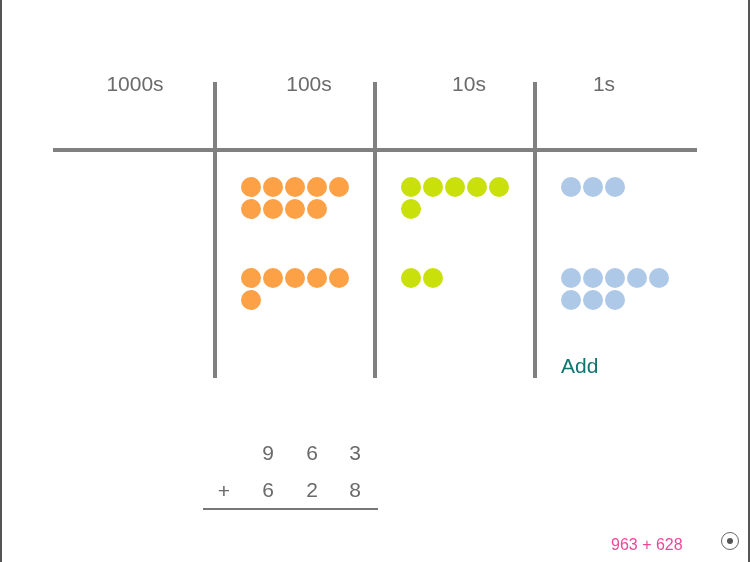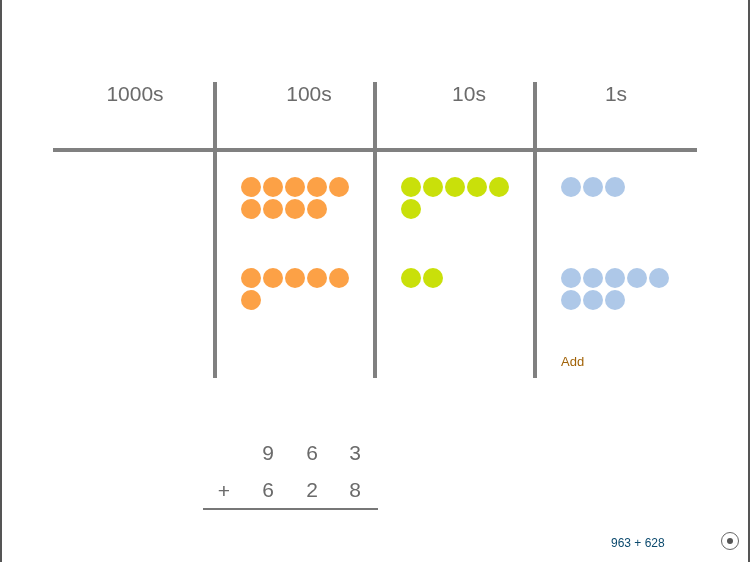--- a/index.html
+++ b/index.html
@@ -1,43 +1,43 @@
 <!DOCTYPE html>
 <html><head>
 <meta charset="utf-8">
 <style>
   html,body{margin:0;padding:0;}
   body{width:750px;height:562px;position:relative;background:#fff;overflow:hidden;
        font-family:"Liberation Sans","DejaVu Sans",sans-serif;color:#666;}
   .edge{position:absolute;top:0;bottom:0;width:2px;background:#555;}
-  .col-label{position:absolute;top:72px;font-size:21px;color:#6b6b6b;text-align:center;width:120px;margin-top:10px;}
+  .col-label{position:absolute;top:72px;font-size:21px;color:#6b6b6b;text-align:center;width:120px;}
   .hline{position:absolute;left:53px;width:644px;top:148px;height:4px;background:#808080;}
   .vline{position:absolute;top:82px;height:296px;width:4px;background:#808080;}
   .group{position:absolute;display:flex;flex-wrap:wrap;width:112px;gap:0;}
   .dot{width:20px;height:20px;border-radius:50%;margin:0 2px 2px 0;}
   .orange{background:#fca146;}
   .green{background:#c9e00a;}
   .blue{background:#aec8e8;}
-  .add{position:absolute;left:561px;top:354px;font-size:13px;color:#a16207;}
+  .add{position:absolute;left:561px;top:354px;font-size:21px;color:#0f766e;}
   .digit{position:absolute;font-size:21px;color:#6a6a6a;width:20px;text-align:center;}
   .sumline{position:absolute;left:203px;top:508px;width:175px;height:2px;background:#777;}
-  .problem{position:absolute;left:611px;top:536px;font-size:12px;color:#0c4a6e;}
+  .problem{position:absolute;left:611px;top:536px;font-size:16px;color:#ec4899;}
   .record{position:absolute;left:721px;top:532px;width:18px;height:18px;border:1.5px solid #666;border-radius:50%;box-sizing:border-box;}
   .record::after{content:"";position:absolute;left:4.5px;top:4.5px;width:6px;height:6px;border-radius:50%;background:#555;}
 </style>
 </head>
 <body>
 
 <div class="edge" style="left:0"></div>
 <div class="edge" style="right:0"></div>
 
 <div class="col-label" style="left:75px">1000s</div>
 <div class="col-label" style="left:249px">100s</div>
 <div class="col-label" style="left:409px">10s</div>
-<div class="col-label" style="left:556px">1s</div>
+<div class="col-label" style="left:544px">1s</div>
 
 <div class="hline"></div>
 <div class="vline" style="left:213px"></div>
 <div class="vline" style="left:373px"></div>
 <div class="vline" style="left:533px"></div>
 
 <div class="group" style="left:241px;top:177px">
   <span class="dot orange"></span>
     <span class="dot orange"></span>
     <span class="dot orange"></span>

